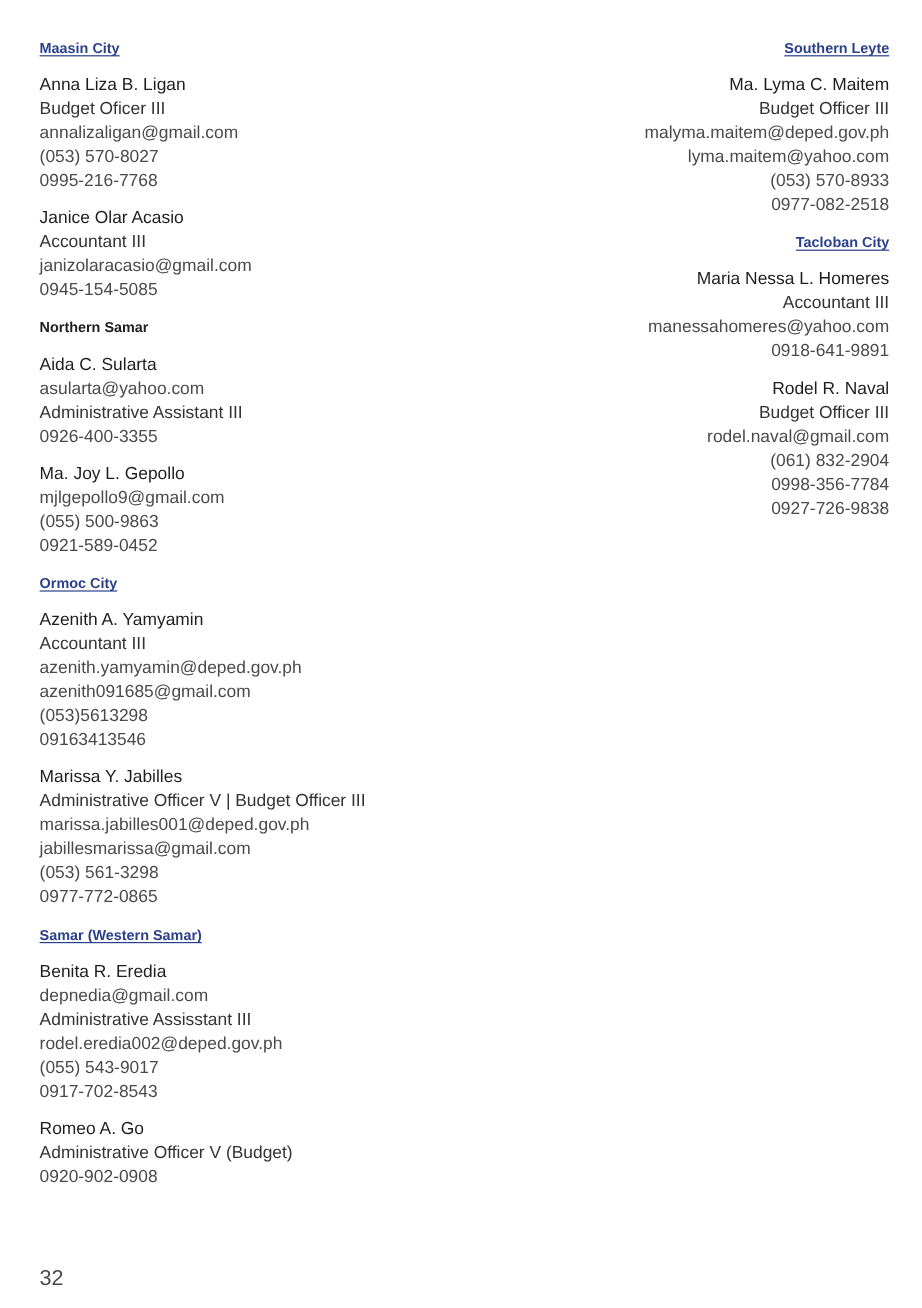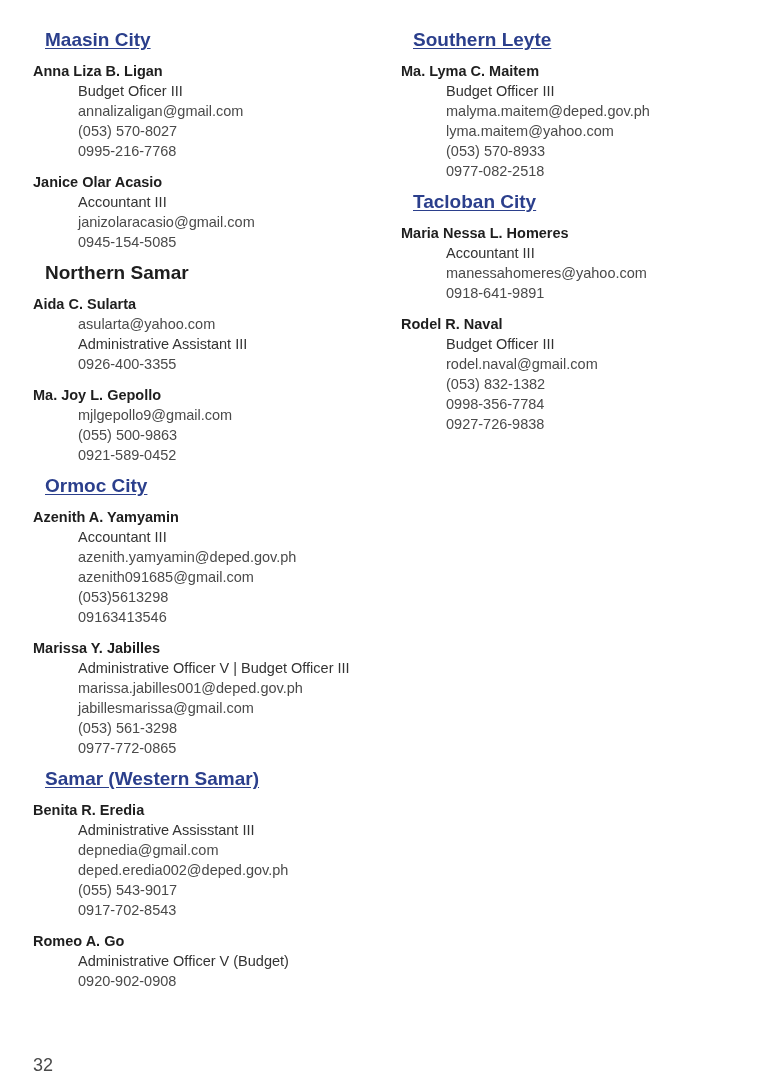--- a/index.html
+++ b/index.html
@@ -3,30 +3,30 @@
 <meta charset="utf-8">
 <style>
   html, body { margin: 0; padding: 0; background: #ffffff; }
   body {
     width: 768px; height: 1090px; position: relative; overflow: hidden;
     font-family: "Liberation Sans", "DejaVu Sans", sans-serif;
     color: #3a3a3a;
   }
   .col { position: absolute; top: 30px; width: 340px; }
   .col-left { left: 33px; }
-  .col-right { left: 401px; }
+  .col-right { left: 401px; text-align: right; }
   .region {
-    font-size: 19px; font-weight: bold; color: #2b3f8c;
+    font-size: 12px; font-weight: bold; color: #2b3f8c;
     text-decoration: underline; text-underline-offset: 2px;
-    line-height: 20px; margin: 0 0 11px 12px;
+    line-height: 20px; margin: 0 0 11px 0;
   }
   .region.plain { color: #1e1e1e; text-decoration: none; }
   .contact { margin: 0 0 11px 0; }
-  .contact .name { font-size: 14.5px; font-weight: bold; color: #1e1e1e; line-height: 20px; }
-  .contact .line { font-size: 14.5px; line-height: 20px; color: #4a4a4a; white-space: nowrap; margin-left: 45px; }
+  .contact .name { font-size: 14.5px; font-weight: normal; color: #1e1e1e; line-height: 20px; }
+  .contact .line { font-size: 14.5px; line-height: 20px; color: #4a4a4a; white-space: nowrap; }
   .contact .pos { color: #333333; }
   .page-number {
     position: absolute; left: 33px; top: 1055px;
     font-size: 18px; color: #4a4a4a;
   }
 </style>
 </head>
 <body>
 
 <div class="col col-left" id="col-left">
@@ -70,23 +70,23 @@
       <div class="name">Marissa Y. Jabilles</div>
       <div class="line pos">Administrative Officer V | Budget Officer III</div>
       <div class="line">marissa.jabilles001@deped.gov.ph</div>
       <div class="line">jabillesmarissa@gmail.com</div>
       <div class="line">(053) 561-3298</div>
       <div class="line">0977-772-0865</div>
     </div>
     <div class="region">Samar (Western Samar)</div>
     <div class="contact">
       <div class="name">Benita R. Eredia</div>
+      <div class="line">depnedia@gmail.com</div>
       <div class="line pos">Administrative Assisstant III</div>
-      <div class="line">depnedia@gmail.com</div>
-      <div class="line">deped.eredia002@deped.gov.ph</div>
+      <div class="line">rodel.eredia002@deped.gov.ph</div>
       <div class="line">(055) 543-9017</div>
       <div class="line">0917-702-8543</div>
     </div>
     <div class="contact">
       <div class="name">Romeo A. Go</div>
       <div class="line pos">Administrative Officer V (Budget)</div>
       <div class="line">0920-902-0908</div>
     </div>
   </div>
 <div class="col col-right" id="col-right">
@@ -103,18 +103,18 @@
     <div class="contact">
       <div class="name">Maria Nessa L. Homeres</div>
       <div class="line pos">Accountant III</div>
       <div class="line">manessahomeres@yahoo.com</div>
       <div class="line">0918-641-9891</div>
     </div>
     <div class="contact">
       <div class="name">Rodel R. Naval</div>
       <div class="line pos">Budget Officer III</div>
       <div class="line">rodel.naval@gmail.com</div>
-      <div class="line">(053) 832-1382</div>
+      <div class="line">(061) 832-2904</div>
       <div class="line">0998-356-7784</div>
       <div class="line">0927-726-9838</div>
     </div>
   </div>
 <div class="page-number">32</div>
 
 </body></html>

